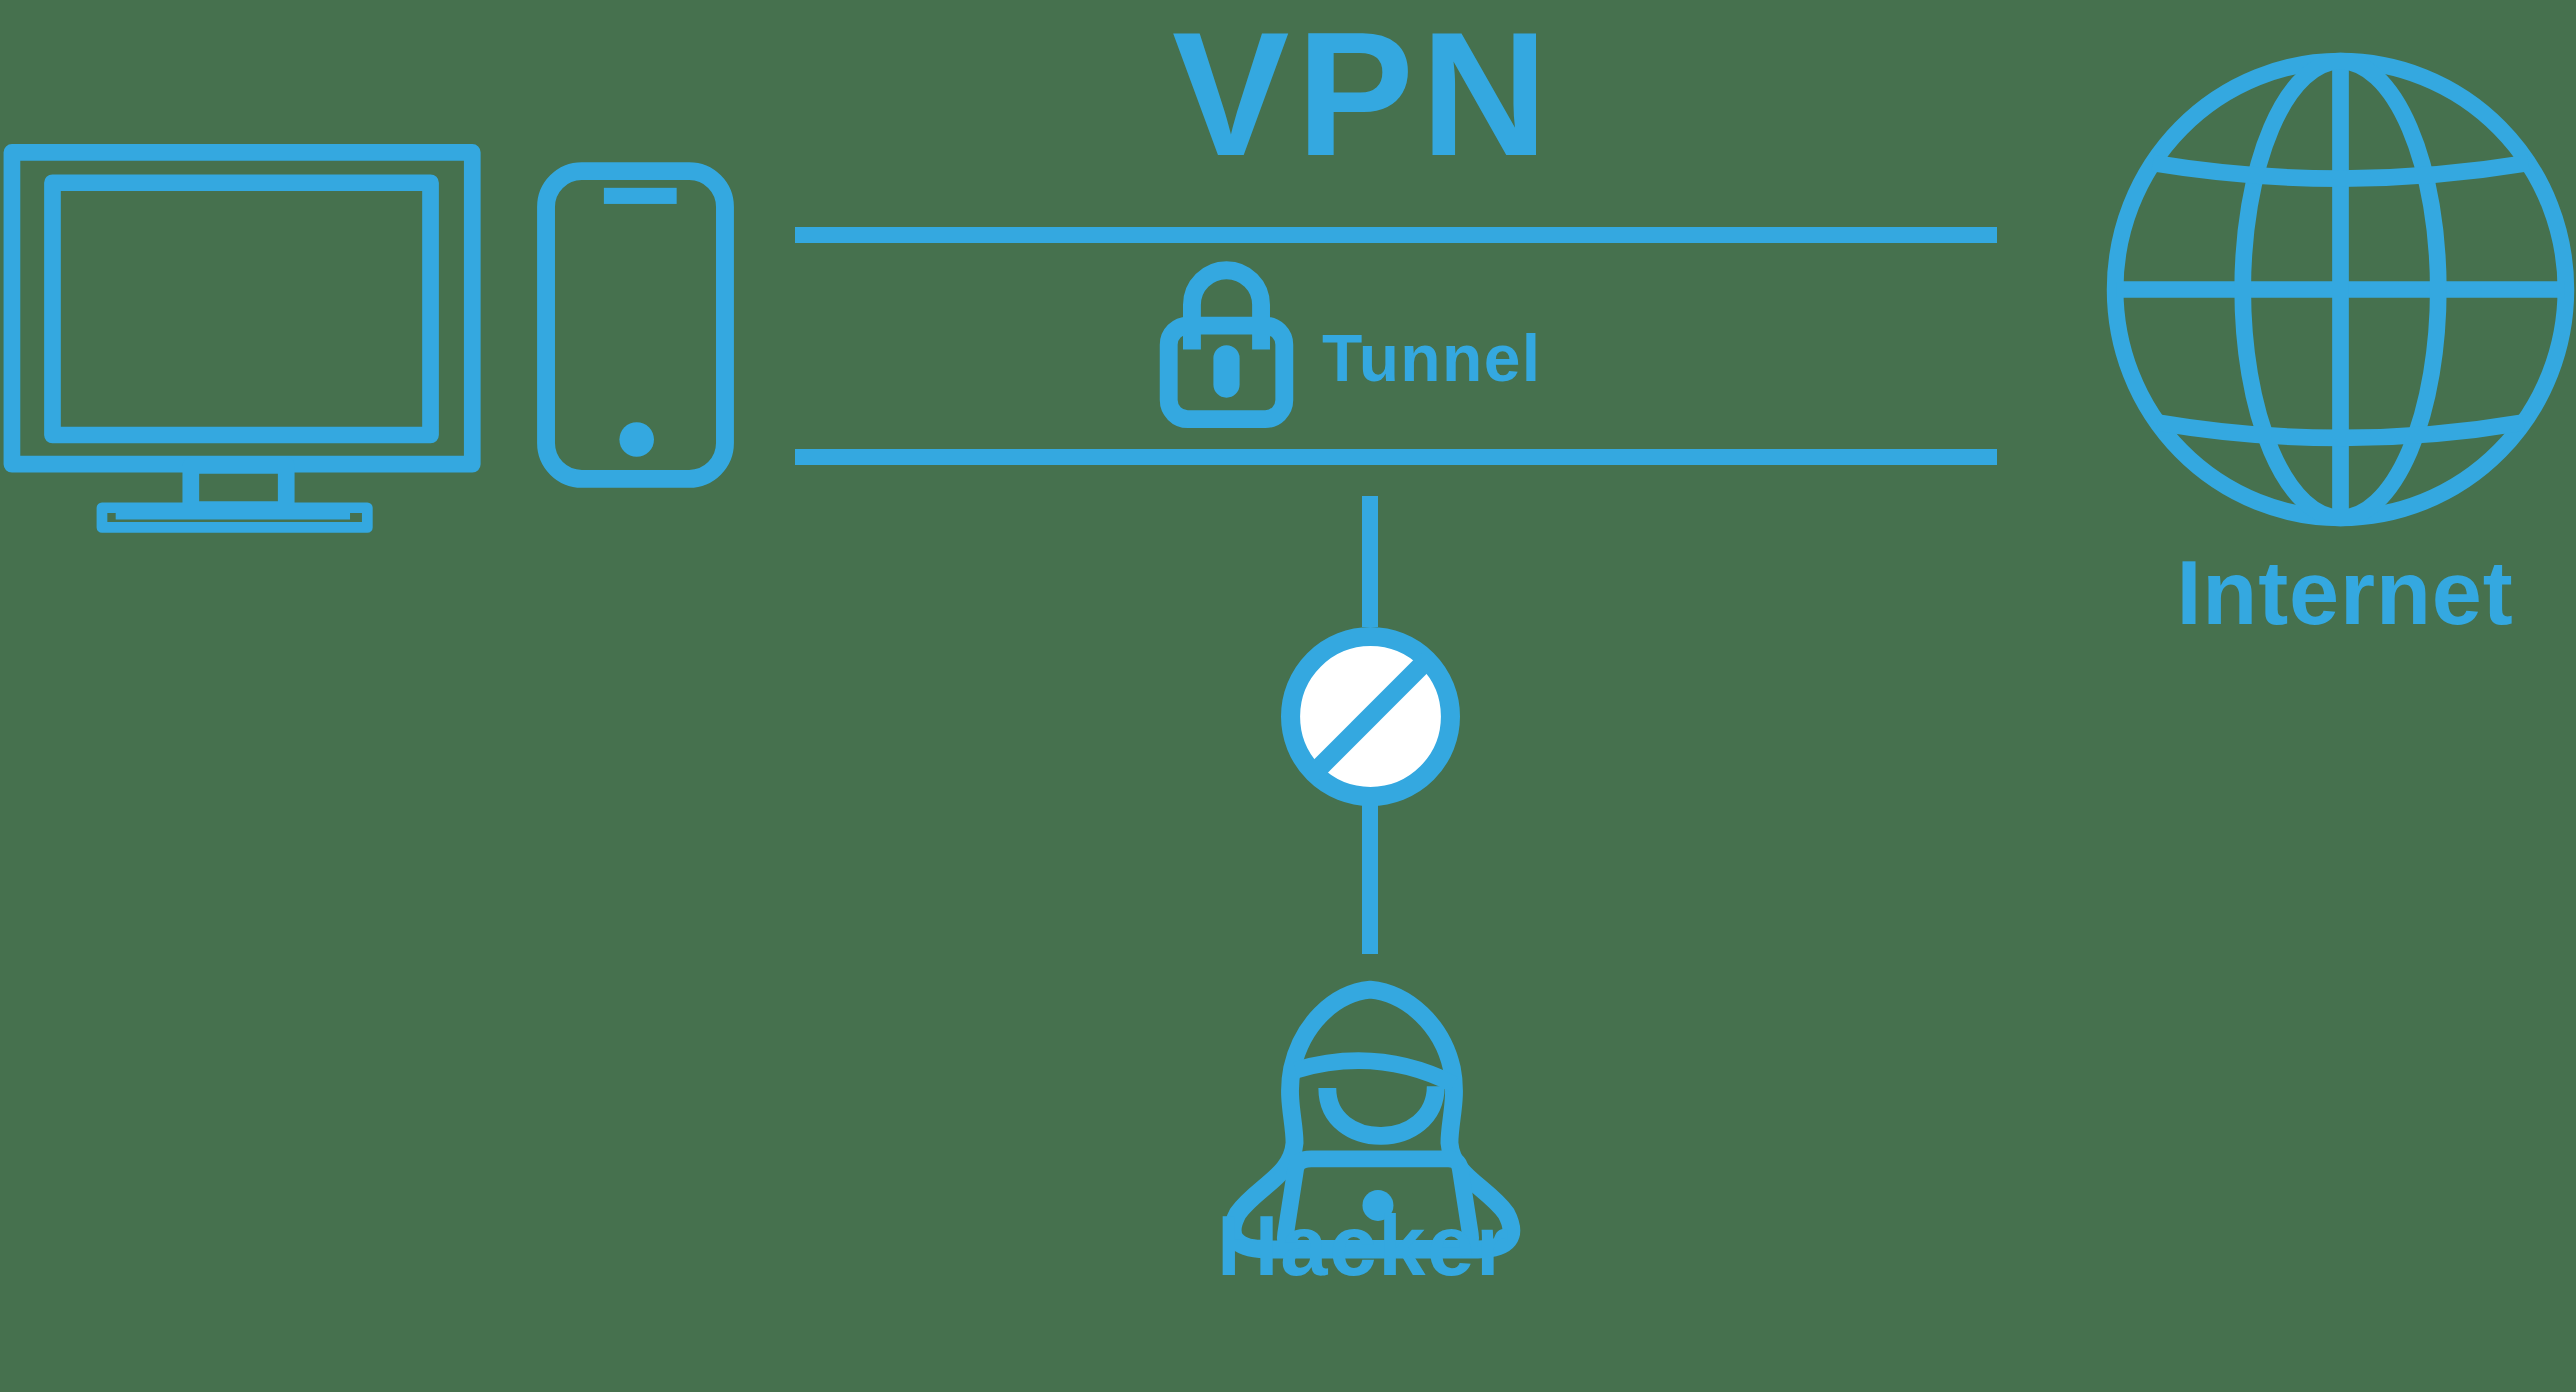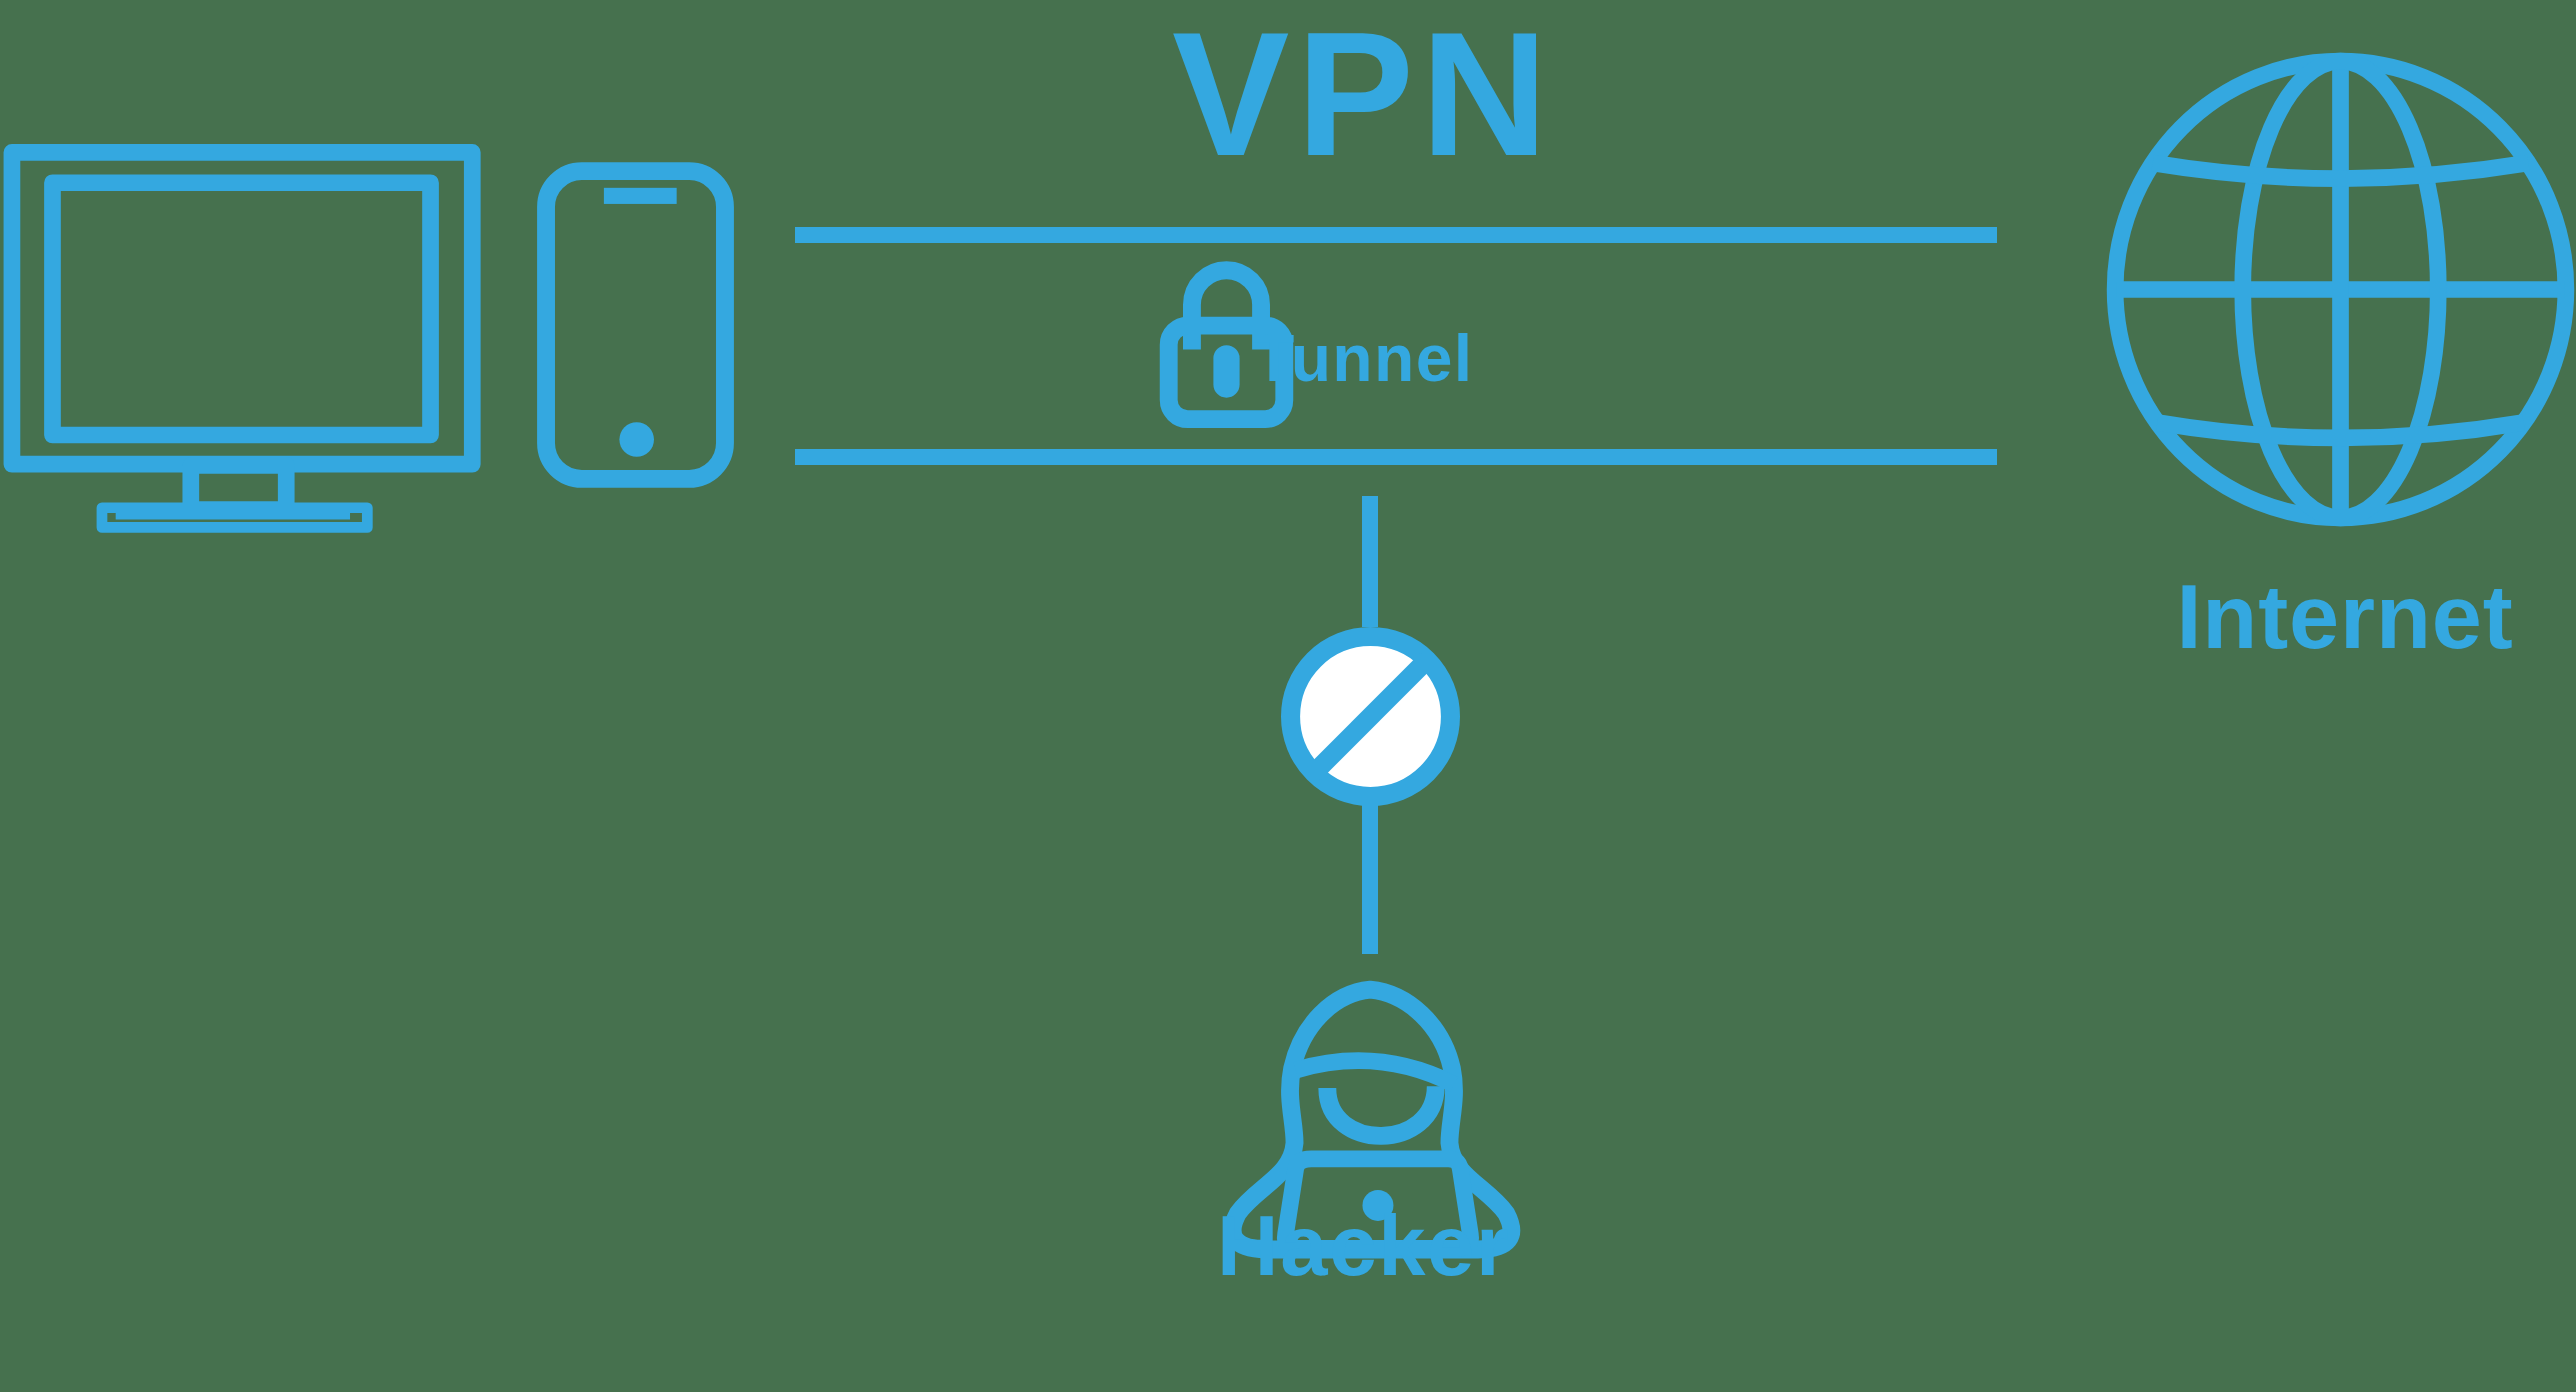--- a/index.html
+++ b/index.html
@@ -62,21 +62,21 @@
 
   <div class="abs bar" style="left:795px; top:227px; width:1202px; height:15.5px;"></div>
   <div class="abs bar" style="left:795px; top:449px; width:1202px; height:15.5px;"></div>
 
   <svg class="abs" style="left:1155px; top:248px;" width="143" height="185" viewBox="0 0 240 310" aria-hidden="true">
     <path class="stroke" stroke-width="30" d="M 62,170 V 95 A 58,58 0 0 1 178,95 V 170"></path>
     <rect class="stroke" stroke-width="30" x="23" y="130" width="194" height="157" rx="32"></rect>
     <rect class="fillshape" x="98" y="163" width="44" height="88" rx="22"></rect>
   </svg>
 
-  <div class="abs label" style="left:1254px; top:325px; font-size:66px; letter-spacing:0.02em;">Tunnel</div>
+  <div class="abs label" style="left:1322px; top:325px; font-size:66px; letter-spacing:0.02em;">Tunnel</div>
 
   <div class="abs bar" style="left:1362px; top:496px; width:15.5px; height:131px;"></div>
 
   <svg class="abs" style="left:1281px; top:627px;" width="179" height="179" viewBox="0 0 300 300" aria-hidden="true">
     <circle cx="150" cy="150" r="134" stroke="currentColor" stroke-width="32" style="fill: var(--no-entry-fill);"></circle>
     <line class="stroke" stroke-width="32" x1="55" y1="245" x2="245" y2="55"></line>
   </svg>
 
   <div class="abs bar" style="left:1362px; top:804px; width:15.5px; height:150px;"></div>
 
@@ -101,16 +101,16 @@
 
   <svg class="abs" style="left:2102px; top:46px;" width="477" height="487" viewBox="0 0 800 816" aria-hidden="true">
     <ellipse class="stroke" stroke-width="28" cx="400" cy="408" rx="378" ry="383"></ellipse>
     <line class="stroke" stroke-width="28" x1="24" y1="408" x2="776" y2="408"></line>
     <line class="stroke" stroke-width="28" x1="400" y1="27" x2="400" y2="789"></line>
     <ellipse class="stroke" stroke-width="28" cx="400" cy="408" rx="164" ry="383"></ellipse>
     <path class="stroke" stroke-width="28" d="M 85,196 Q 400,248 715,196"></path>
     <path class="stroke" stroke-width="28" d="M 93,631 Q 400,683 707,631"></path>
   </svg>
 
-  <div class="abs label centered" style="left:2166px; top:548px; width:358px; font-size:90px; letter-spacing:0.01em;margin-top:24px;">Internet</div>
+  <div class="abs label centered" style="left:2166px; top:548px; width:358px; font-size:90px; letter-spacing:0.01em;">Internet</div>
 
 </div>
 
 
 </body></html>

